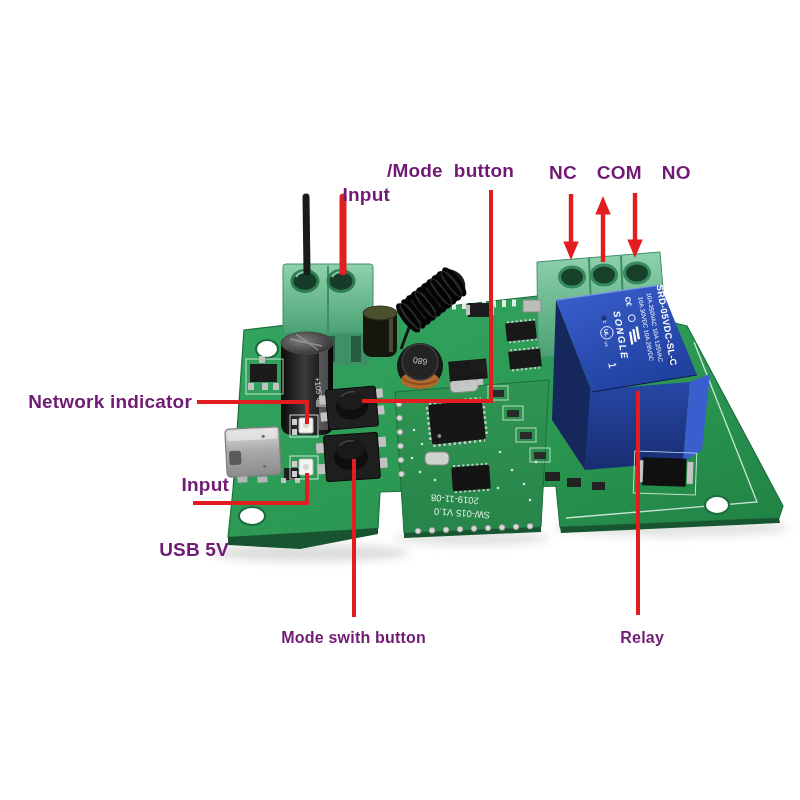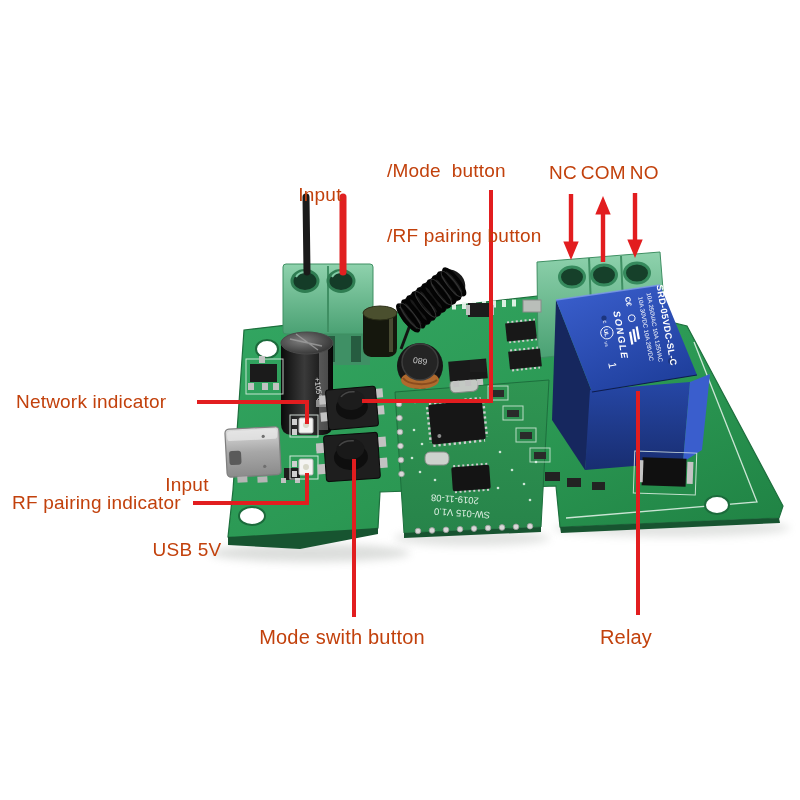--- a/index.html
+++ b/index.html
@@ -1,23 +1,23 @@
 <!DOCTYPE html>
 <html><head>
 <meta charset="utf-8">
 <style>
   html,body{margin:0;padding:0;background:#fff;}
   .canvas{position:relative;width:800px;height:800px;background:#ffffff;overflow:hidden;
           font-family:"Liberation Sans",sans-serif;}
-  .lbl{position:absolute;color:#c2410c;font-weight:400;font-size:19px;line-height:21.5px;
+  .lbl{position:absolute;color:#701a75;font-weight:700;font-size:19px;line-height:21.5px;
        letter-spacing:.2px;white-space:pre;}
-  .lbl.center{text-align:center;}
-  .lbl.right{text-align:left;}
-  .lbl.big{font-size:20px;margin-left:6px;}
-  .nccomno{display:flex;gap:4px;}
+  .lbl.center{text-align:right;}
+  .lbl.right{text-align:right;}
+  .lbl.big{font-size:16px;}
+  .nccomno{display:flex;gap:20px;}
   svg{position:absolute;left:0;top:0;}
 </style>
 </head>
 <body>
 
 <div class="canvas">
 
 <svg width="800" height="800" viewBox="0 0 800 800">
   <defs>
     <linearGradient id="gBoard" x1="0" y1="0" x2="1" y2="1">
@@ -379,35 +379,33 @@
     </g>
   </g>
 </svg>
 
 <div class="lbl center" style="left:250px;top:141px;width:140px;">
   <div>Input</div>
 </div>
 
 <div class="lbl" style="left:387px;top:117px;">
   <div>/Mode  button</div>
-  <div>/RF pairing button</div>
 </div>
 
 <div class="lbl nccomno" style="left:549px;top:162px;">
   <span>NC</span>
   <span>COM</span>
   <span>NO</span>
 </div>
 
 <div class="lbl right" style="left:16px;top:391px;width:176px;">Network indicator</div>
 
 <div class="lbl center" style="left:145px;top:431px;width:84px;">
   <div>Input</div>
   <div>USB 5V</div>
 </div>
 
-<div class="lbl right" style="left:12px;top:492px;width:178px;">RF pairing indicator</div>
 
 <div class="lbl big center" style="left:246px;top:627px;width:180px;">Mode swith button</div>
 
 <div class="lbl big center" style="left:576px;top:627px;width:88px;">Relay</div>
 
 </div>
 
 </body></html>

